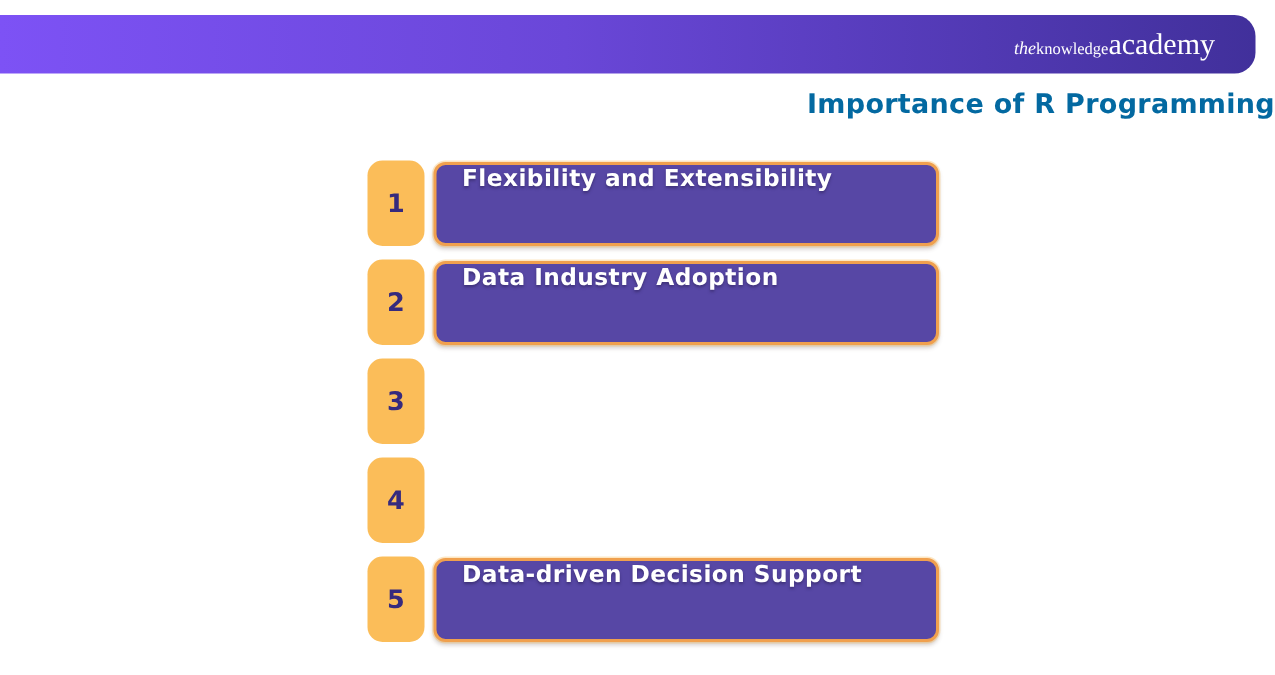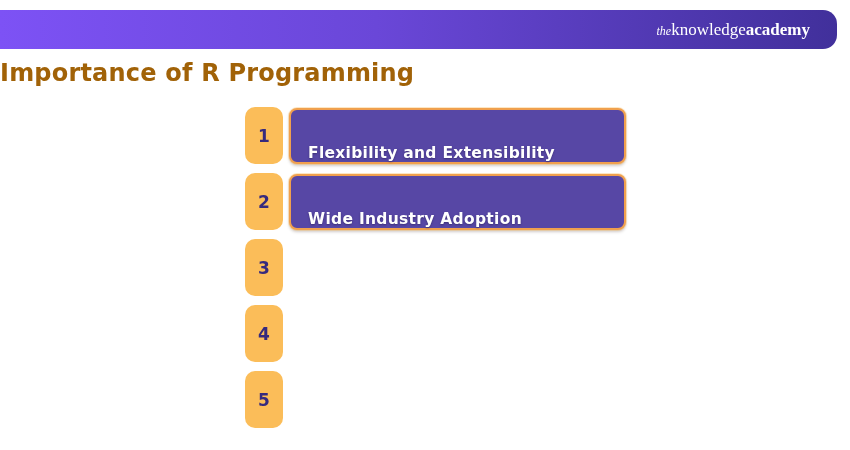--- a/index.html
+++ b/index.html
@@ -36,38 +36,38 @@
     font-family: "Liberation Serif", "DejaVu Serif", serif;
     white-space: nowrap;
     line-height: 1;
   }
   .logo .the {
     font-style: italic;
     font-size: 12px;
     text-align: center;
   }
   .logo .knowledge {
-    font-size: 17px;
+    font-size: 11px;
     font-weight: 400;
   }
   .logo .academy {
-    font-size: 17px;
-    font-weight: 700;
+    font-size: 20px;
+    font-weight: 400;
   }
 
   
   .title {
     position: absolute;
     top: 59px;
     left: 0;
     width: 100%;
-    text-align: left;
-    font-size: 24px;
+    text-align: right;
+    font-size: 18px;
     font-weight: 700;
-    color: #a16207;
+    color: #0369a1;
     letter-spacing: 0.2px;
   }
 
   
   .list {
     position: absolute;
     left: 245px;
     top: 107px;
   }
   .row {
@@ -90,21 +90,21 @@
     flex: 0 0 auto;
   }
   .bar {
     margin-left: 6px;
     width: 316px;
     height: 52px;
     background: #5747a5;
     border: 2px solid #f0a04e;
     border-radius: 8px;
     display: flex;
-    align-items: flex-end;
+    align-items: flex-start;
     padding-left: 17px;
     box-shadow: 0 0 0 1px rgba(251, 189, 89, 0.35), 0 2px 3px rgba(90, 70, 60, 0.28);
   }
   .bar-label {
     color: #ffffff;
     font-size: 15.5px;
     font-weight: 600;
     letter-spacing: 0.3px;
     text-shadow: 0 1px 2px rgba(40, 30, 80, 0.55);
     white-space: nowrap;
@@ -128,30 +128,33 @@
     <div class="row">
       <div class="badge">1</div>
       <div class="bar">
         <span class="bar-label">Flexibility and Extensibility</span>
       </div>
     </div>
 
     <div class="row">
       <div class="badge">2</div>
       <div class="bar">
-        <span class="bar-label">Wide Industry Adoption</span>
+        <span class="bar-label">Data Industry Adoption</span>
       </div>
     </div>
 
     <div class="row">
       <div class="badge">3</div>
     </div>
 
     <div class="row">
       <div class="badge">4</div>
     </div>
 
     <div class="row">
       <div class="badge">5</div>
+      <div class="bar">
+        <span class="bar-label">Data-driven Decision Support</span>
+      </div>
     </div>
 
   </div>
 </div>
 
 </body></html>

